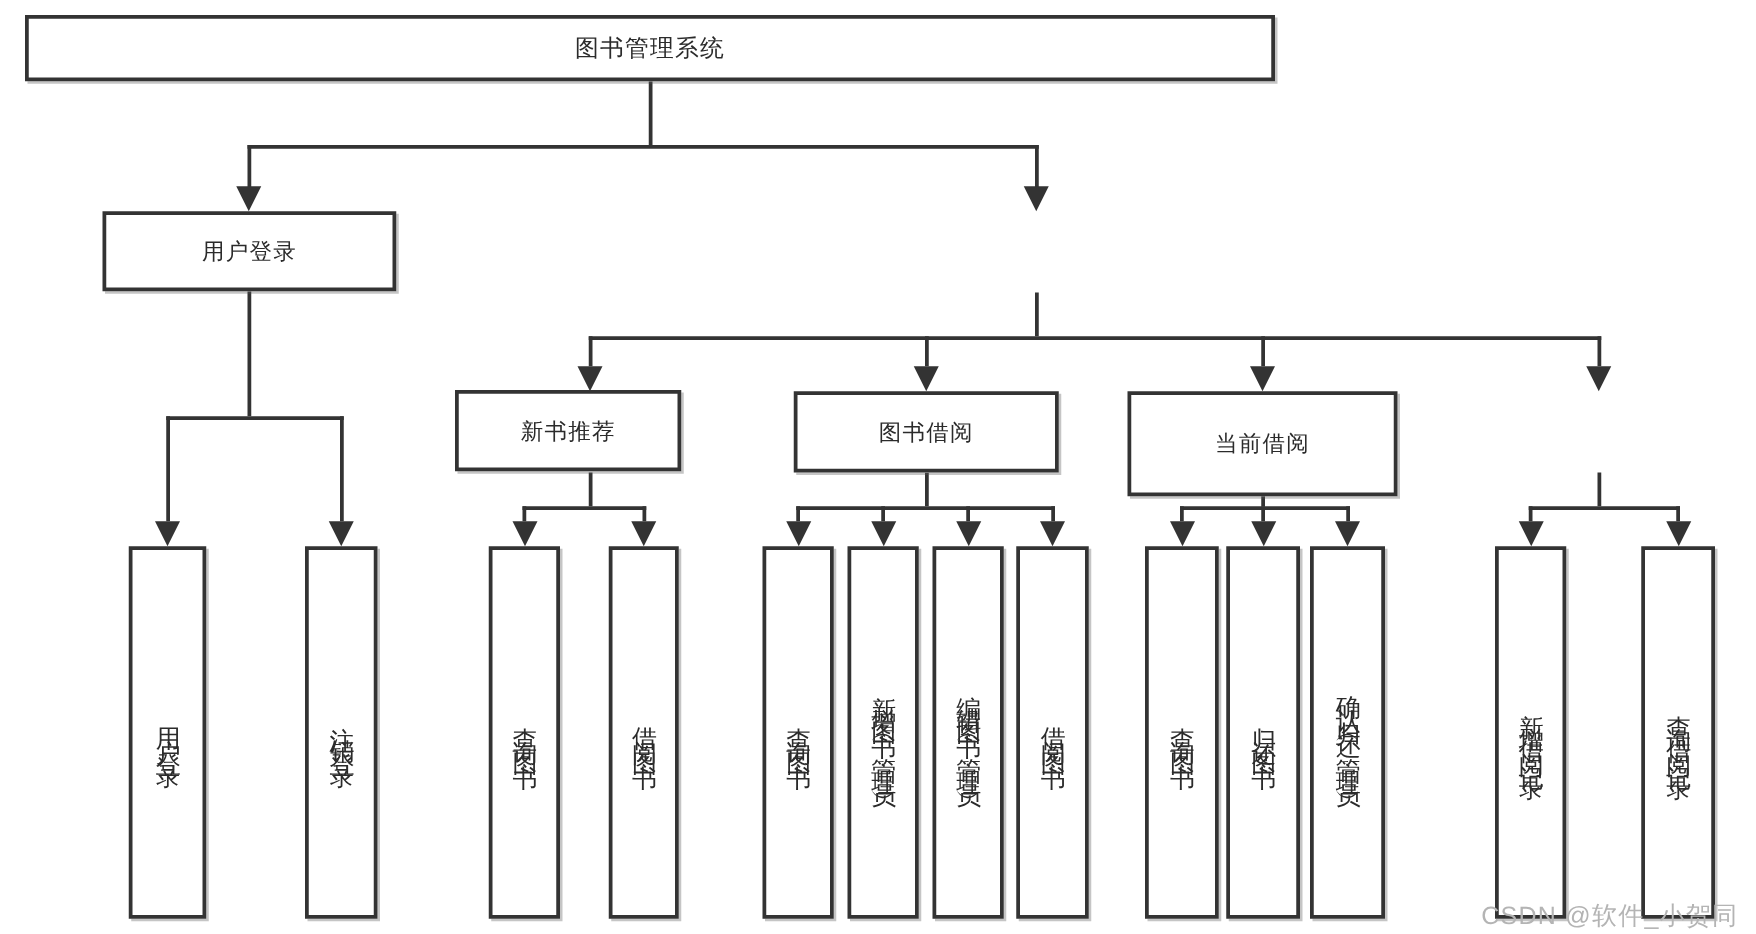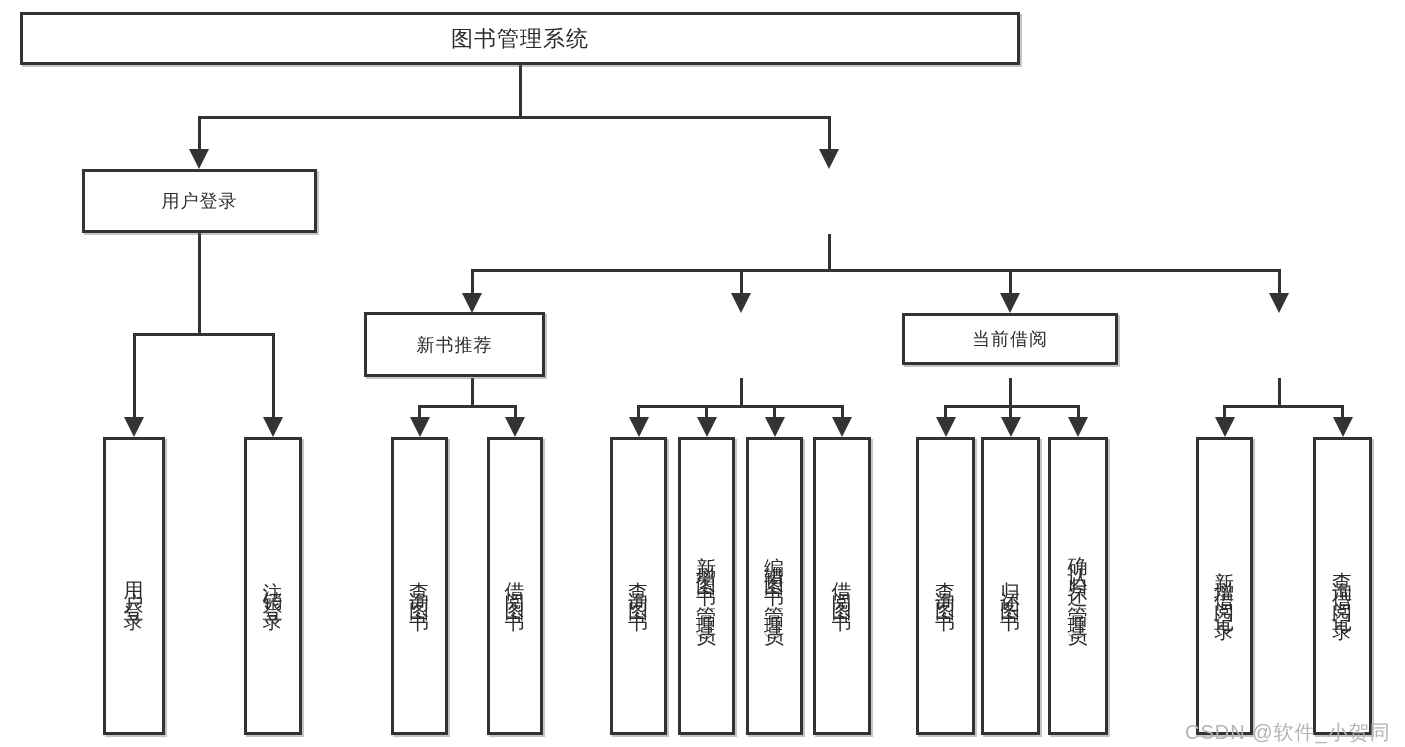--- a/index.html
+++ b/index.html
@@ -13,21 +13,21 @@
     border-left:10px solid transparent;border-right:10px solid transparent;
     border-top:20px solid #333333;
   }
   .box{
     position:absolute;box-sizing:border-box;background:#ffffff;
     border:3px solid #333333;z-index:2;
     display:flex;align-items:center;justify-content:center;
     box-shadow:2px 2px 0 rgba(90,90,90,0.35);
   }
   .hbox span{font-size:18px;letter-spacing:1px;color:#2b2b2b;}
-  .root-box span{font-size:22px;}
+  .root-box span{font-size:19px;}
   .vtext{
     writing-mode:vertical-rl;text-orientation:mixed;
     font-size:20px;line-height:1;letter-spacing:10px;white-space:nowrap;color:#2b2b2b;
   }
   .watermark{
     position:absolute;left:1185px;top:719px;z-index:5;
     font-size:20px;letter-spacing:1px;color:#b4b4b4;
   }
 </style>
 </head>
@@ -102,21 +102,24 @@
     <span>图书管理系统</span>
   </div>
 
   <div class="box hbox" style="left:82px;top:169px;width:235px;height:64px">
     <span>用户登录</span>
   </div>
 
   <div class="box hbox" style="left:364px;top:312px;width:181px;height:65px">
     <span>新书推荐</span>
   </div>
-  <div class="box hbox" style="left:902px;top:313px;width:216px;height:52px">
+  <div class="box hbox" style="left:635px;top:313px;width:212px;height:65px">
+    <span>图书借阅</span>
+  </div>
+  <div class="box hbox" style="left:902px;top:313px;width:216px;height:84px">
     <span>当前借阅</span>
   </div>
 
   <div class="box vbox" style="left:103px;top:437px;width:62px;height:298px">
     <span class="vtext">用户登录</span>
   </div>
   <div class="box vbox" style="left:244px;top:437px;width:58px;height:298px">
     <span class="vtext">注销登录</span>
   </div>
 

